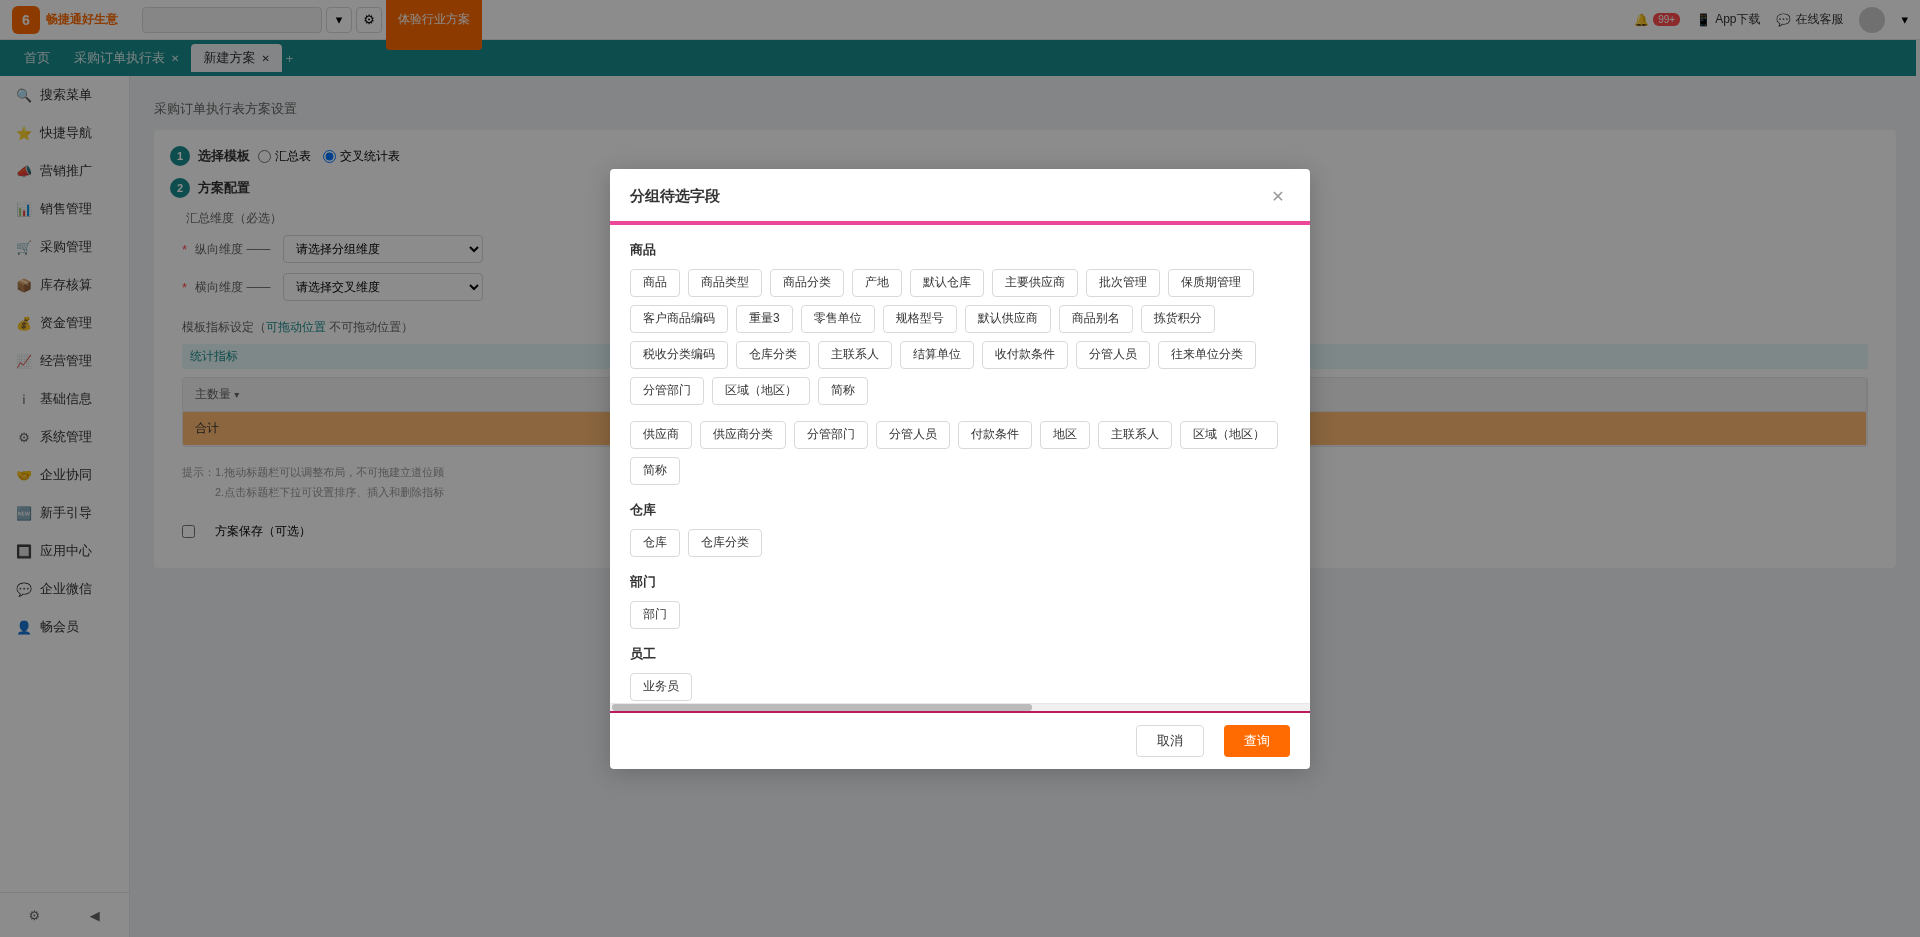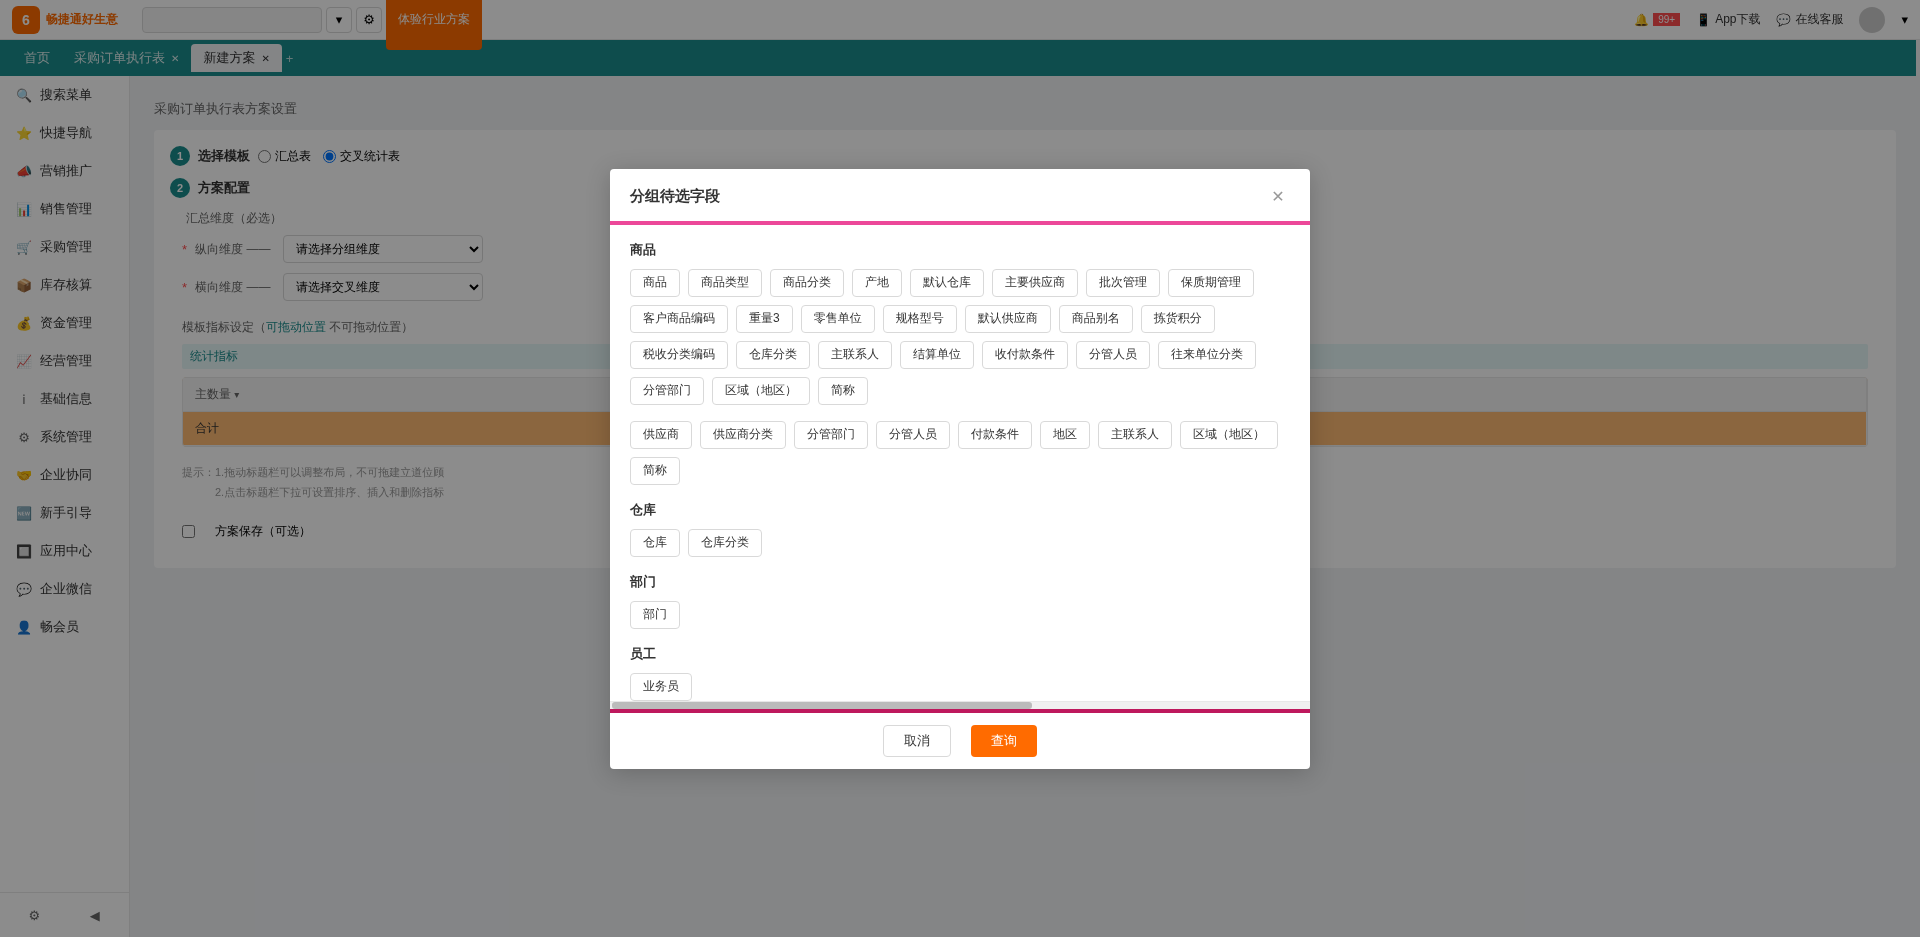--- a/index.html
+++ b/index.html
@@ -61,21 +61,21 @@
     .header-right {
       display: flex; align-items: center; gap: 16px;
       margin-left: auto;
     }
     .header-right-item {
       display: flex; align-items: center; gap: 4px;
       font-size: 12px; color: #333; cursor: pointer;
     }
     .badge {
       background: #ff4d4f; color: white;
-      border-radius: 0; padding: 1px 5px;
+      border-radius: 6px; padding: 1px 5px;
       font-size: 10px;
     }
     .avatar-circle {
       width: 26px; height: 26px;
       background: #ccc; border-radius: 50%;
     }
 
     
     .nav-tabs {
       height: 36px;
@@ -200,23 +200,23 @@
       font-size: 16px;
     }
     .modal-body {
       flex: 1;
       overflow-y: auto;
       padding: 16px 20px;
     }
     .modal-footer {
       padding: 12px 20px;
       display: flex;
-      justify-content: center;
+      justify-content: flex-end;
       gap: 20px;
-      border-top: 4px solid #be185d;
+      border-top: 2px solid #be185d;
       flex-shrink: 0;
     }
     .btn-cancel {
       height: 32px; padding: 0 20px;
       border: 1px solid #d9d9d9; border-radius: 4px;
       cursor: pointer; background: white; color: #333; font-size: 13px;
     }
     .btn-confirm {
       height: 32px; padding: 0 20px;
       border: none; border-radius: 4px;

